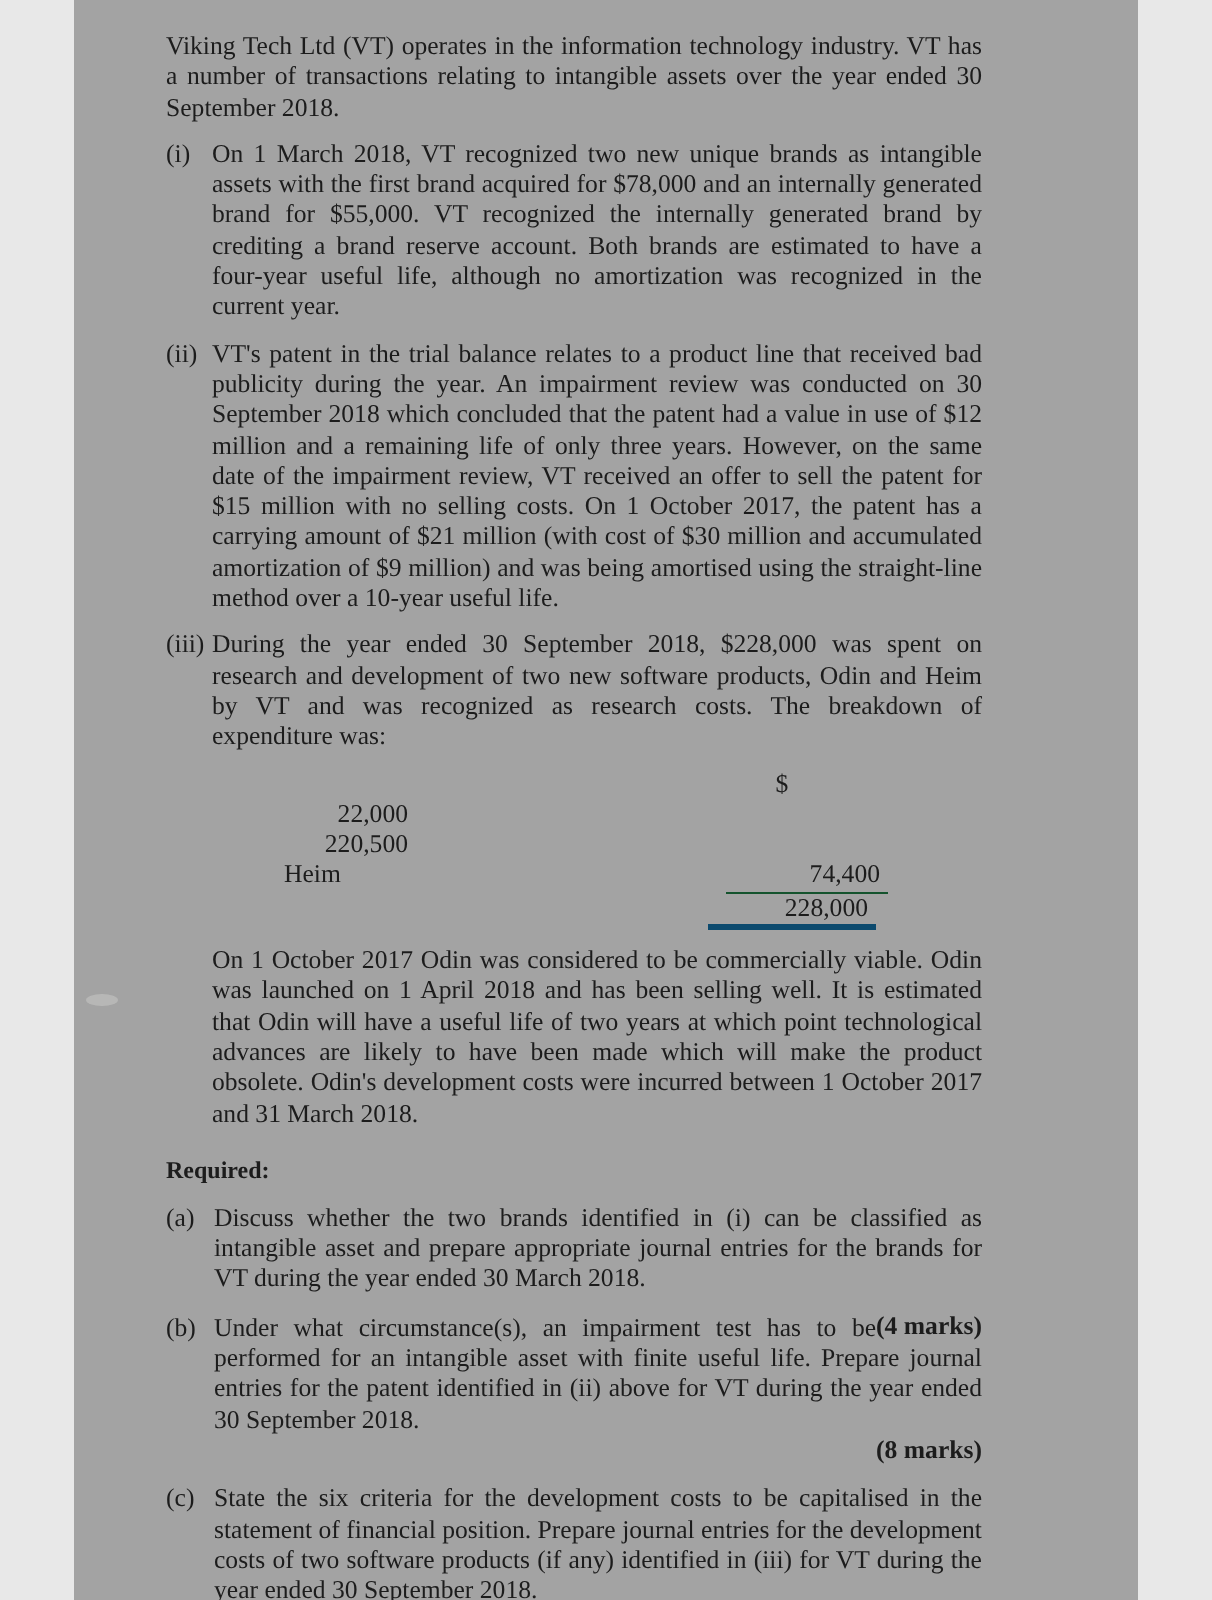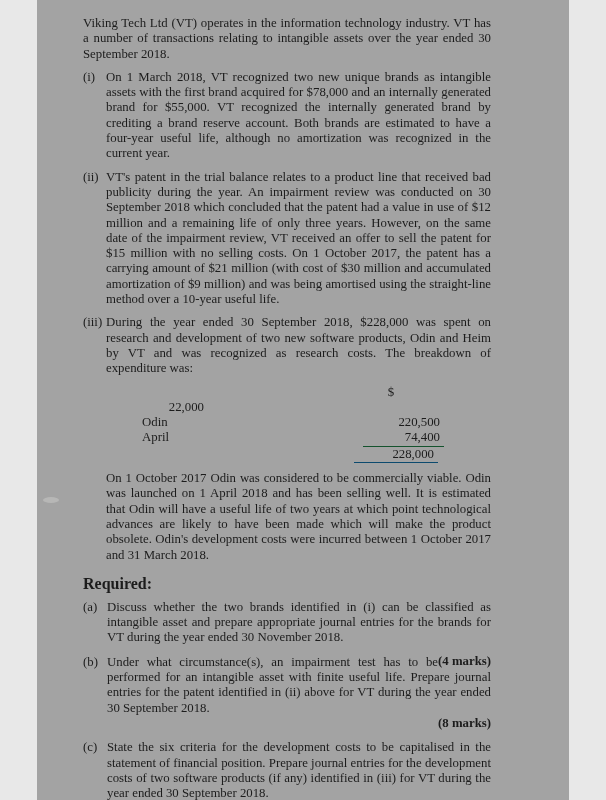--- a/index.html
+++ b/index.html
@@ -52,25 +52,25 @@
   .t-label { width: 230px; }
   .t-label.indent { padding-left: 18px; }
   .t-value {
     width: 84px;
     text-align: right;
     padding-right: 4px;
     box-sizing: border-box;
   }
   .t-value.header { text-align: center; padding-right: 10px; }
   .t-value.line { border-bottom: 1px solid #14532d; }
-  .t-value.total { border-bottom: 1px solid #0c4a6e; }
+  .t-value.total { border-bottom: 3px solid #0c4a6e; }
   .required-heading {
     font-weight: bold;
     margin-top: 10px;
-    font-size: 16px;
+    font-size: 12px;
   }
   .req-item {
     position: relative;
     padding-left: 24px;
     margin-top: 9px;
   }
   .req-text { text-align: justify; }
   .marks {
     float: right;
     font-weight: bold;
@@ -116,42 +116,41 @@
 
     <div class="exp-table">
       <div class="t-row">
         <div class="t-label"></div>
         <div class="t-value header">$</div>
       </div>
       <div class="t-row">
         <div class="t-value">22,000</div>
       </div>
       <div class="t-row">
-        <div class="t-label indent">Odin</div>
         <div class="t-value">220,500</div>
       </div>
       <div class="t-row">
-        <div class="t-label indent">April</div>
+        <div class="t-label indent">Heim</div>
         <div class="t-value line">74,400</div>
       </div>
       <div class="t-row">
         <div class="t-label"></div>
         <div class="t-value total">228,000</div>
       </div>
     </div>
 
     <p class="sub-para">On 1 October 2017 Odin was considered to be commercially viable. Odin was launched on 1 April 2018 and has been selling well. It is estimated that Odin will have a useful life of two years at which point technological advances are likely to have been made which will make the product obsolete. Odin's development costs were incurred between 1 October 2017 and 31 March 2018.</p>
   </div>
 
   <div class="required-heading">Required:</div>
 
   <div class="req-item">
     <span class="item-label">(a)</span>
     <p class="para req-text">
-      <span>Discuss whether the two brands identified in (i) can be classified as intangible asset and prepare appropriate journal entries for the brands for VT during the year ended 30 November 2018.</span>
+      <span>Discuss whether the two brands identified in (i) can be classified as intangible asset and prepare appropriate journal entries for the brands for VT during the year ended 30 March 2018.</span>
       <span class="marks">(4 marks)</span>
     </p>
   </div>
 
   <div class="req-item">
     <span class="item-label">(b)</span>
     <p class="para req-text">
       <span>Under what circumstance(s), an impairment test has to be performed for an intangible asset with finite useful life. Prepare journal entries for the patent identified in (ii) above for VT during the year ended 30 September 2018.</span>
     </p>
     <div class="marks-line">(8 marks)</div>

